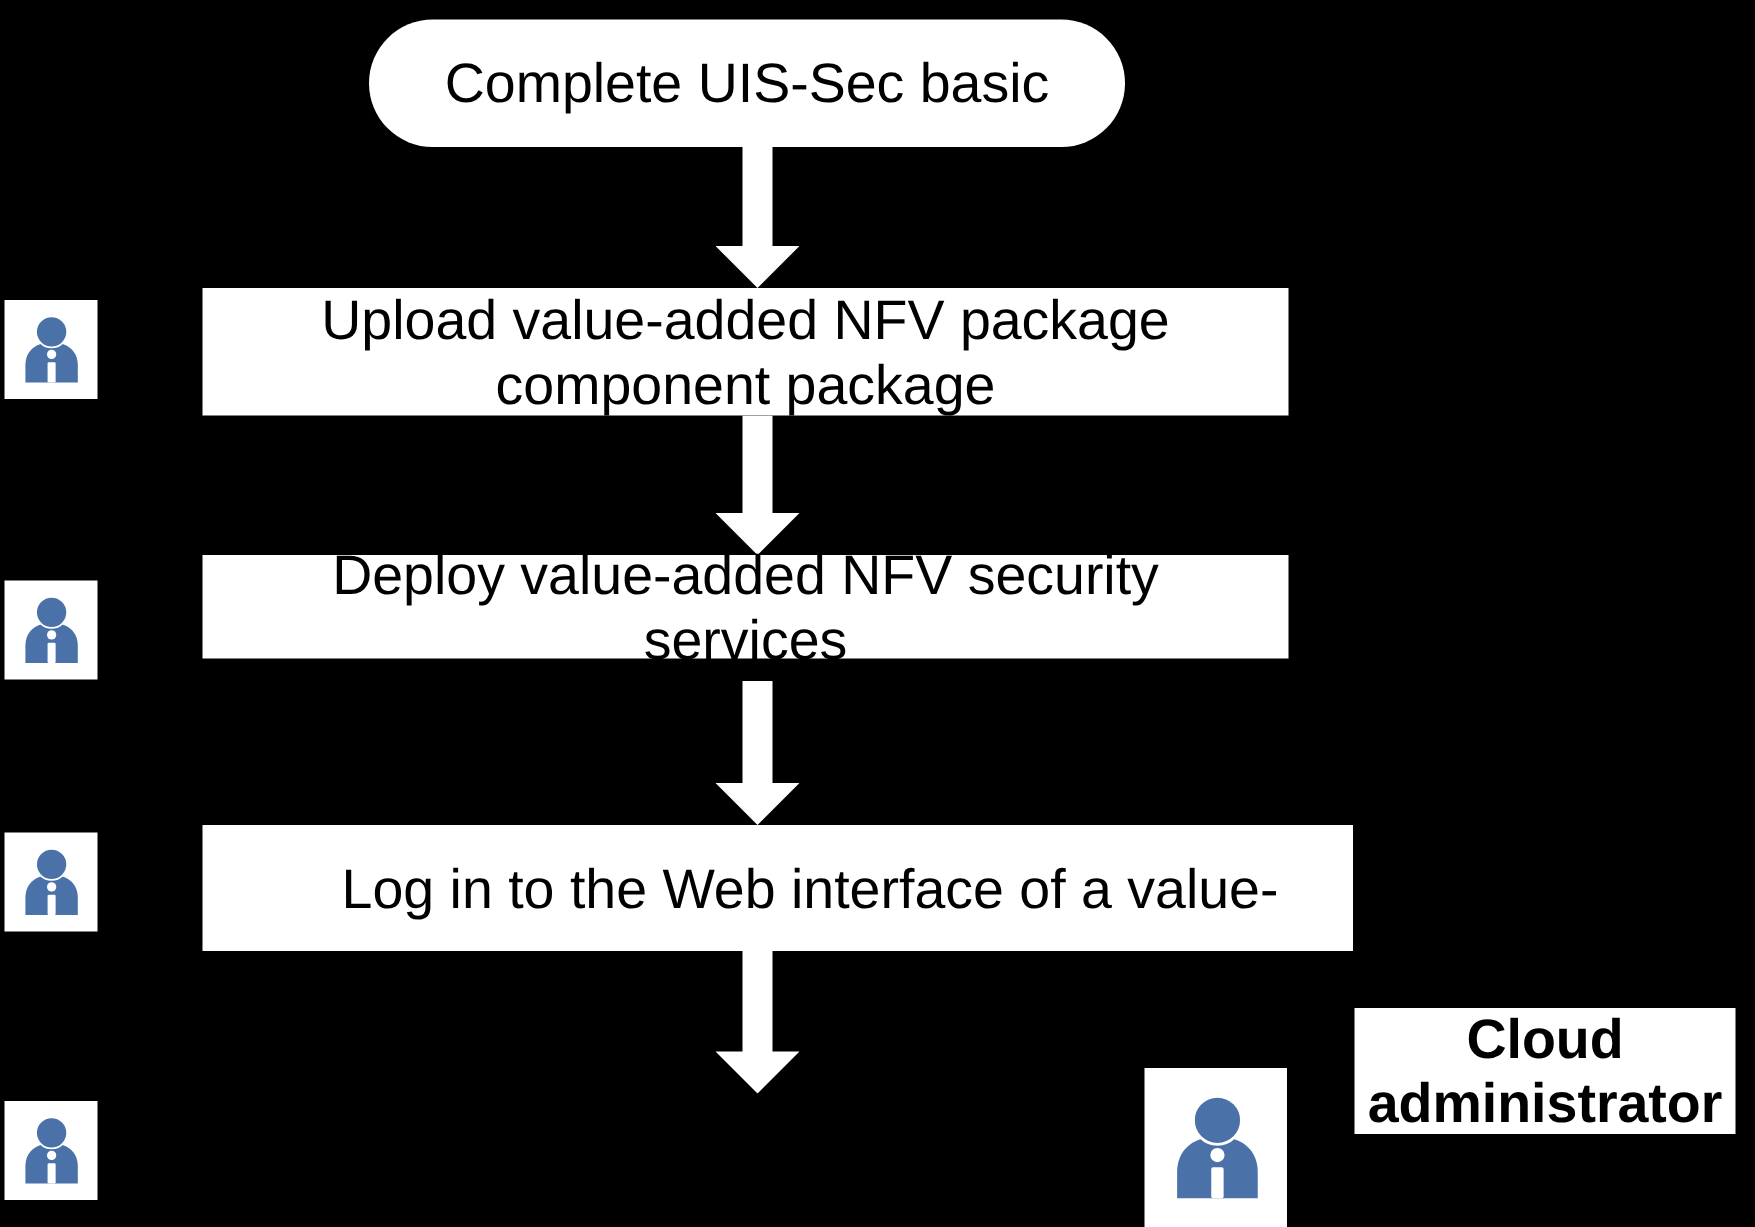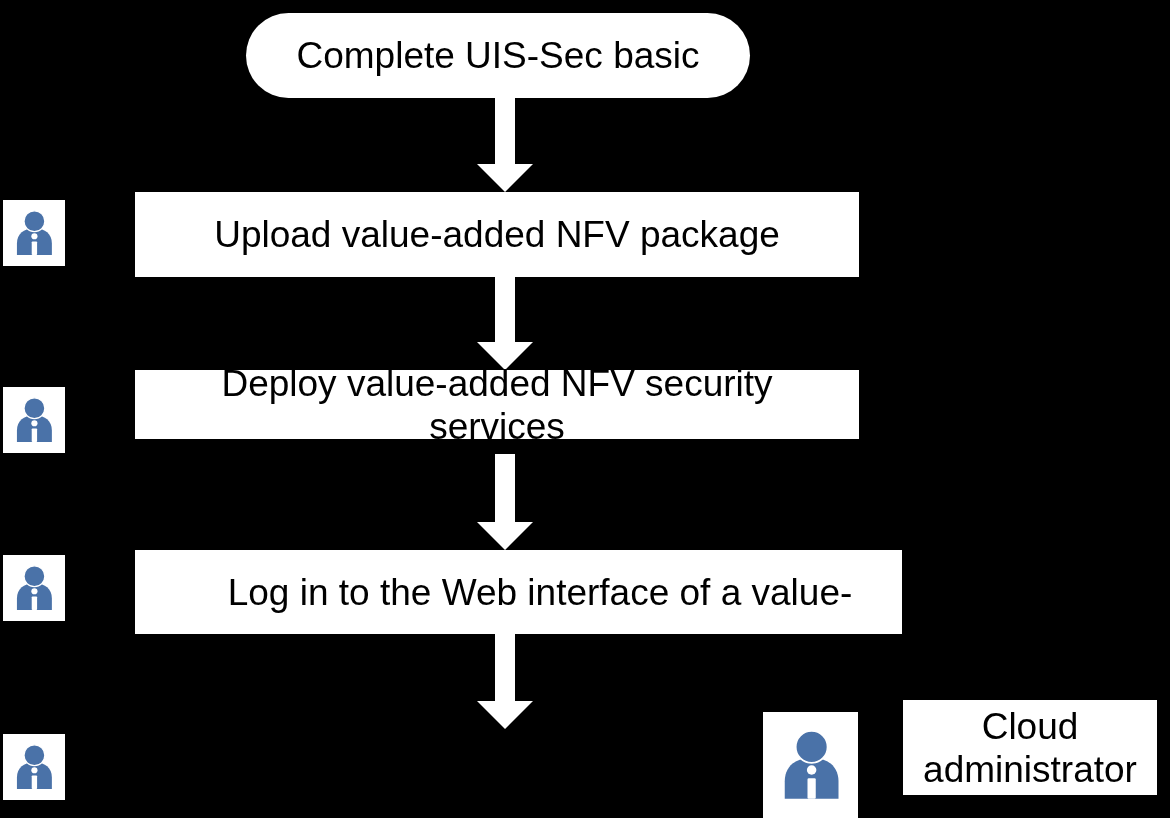--- a/index.html
+++ b/index.html
@@ -19,21 +19,21 @@
     position:absolute; background:#ffffff;
     display:flex; align-items:center; justify-content:center;
   }
   .arrow { position:absolute; display:block; }
   
   #node-start  { left:246px; top:13px;  width:504px; height:85px; }
   #node-upload { left:135px; top:192px; width:724px; height:85px; }
   #node-deploy { left:135px; top:370px; width:724px; height:69px; }
   #node-login  { left:135px; top:550px; width:724px; height:84px;padding-left:43px; }
   #node-use    { left:348px; top:730px; width:312px; height:82px; }
-  #actor-box   { left:903px; top:700px; width:254px; height:95px; }
+  #actor-box   { left:903px; top:672px; width:254px; height:84px;font-weight:bold; }
   #arrow-1 { left:477px; top:98px;  }
   #arrow-2 { left:477px; top:277px; }
   #arrow-3 { left:477px; top:454px; }
   #arrow-4 { left:477px; top:634px; }
   #user-icon-1 { left:3px; top:200px; width:62px; height:66px; }
   #user-icon-2 { left:3px; top:387px; width:62px; height:66px; }
   #user-icon-3 { left:3px; top:555px; width:62px; height:66px; }
   #user-icon-4 { left:3px; top:734px; width:62px; height:66px; }
   #actor-icon  { left:763px; top:712px; width:95px; height:106px; }
 </style>
@@ -56,20 +56,21 @@
   <div class="node stadium" id="node-start">
     <div class="line">Complete UIS-Sec basic</div>
   </div>
 
   <svg class="arrow" id="arrow-1" width="56" height="94" viewBox="0 0 56 94">
     <polygon points="18,0 38,0 38,66 56,66 28,94 0,66 18,66" fill="#ffffff"></polygon>
   </svg>
 
   <div class="node" id="node-upload">
     <div class="line">Upload value-added NFV package</div>
+    <div class="line">component package</div>
   </div>
 
   <svg class="arrow" id="arrow-2" width="56" height="93" viewBox="0 0 56 93">
     <polygon points="18,0 38,0 38,65 56,65 28,93 0,65 18,65" fill="#ffffff"></polygon>
   </svg>
 
   <div class="node" id="node-deploy">
     <div class="line">Deploy value-added NFV security</div>
     <div class="line">services</div>
   </div>

